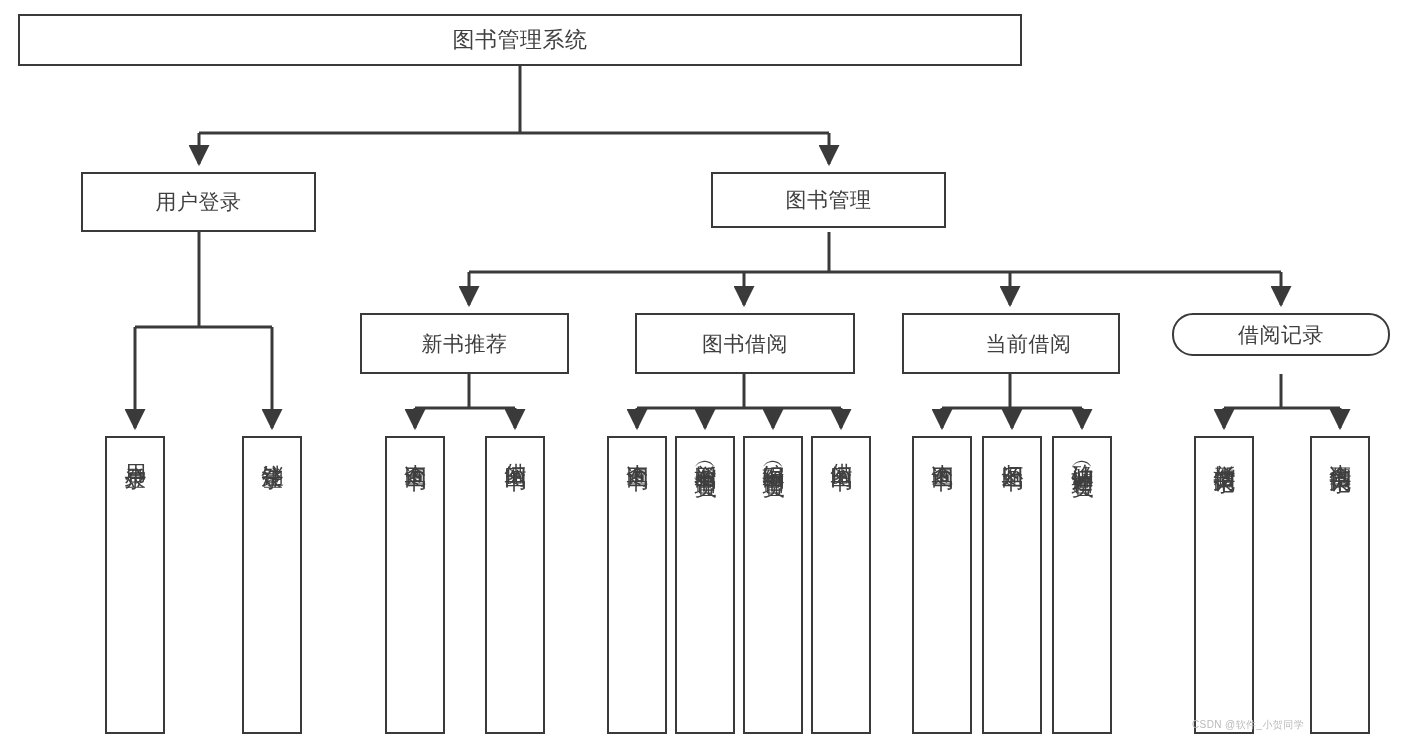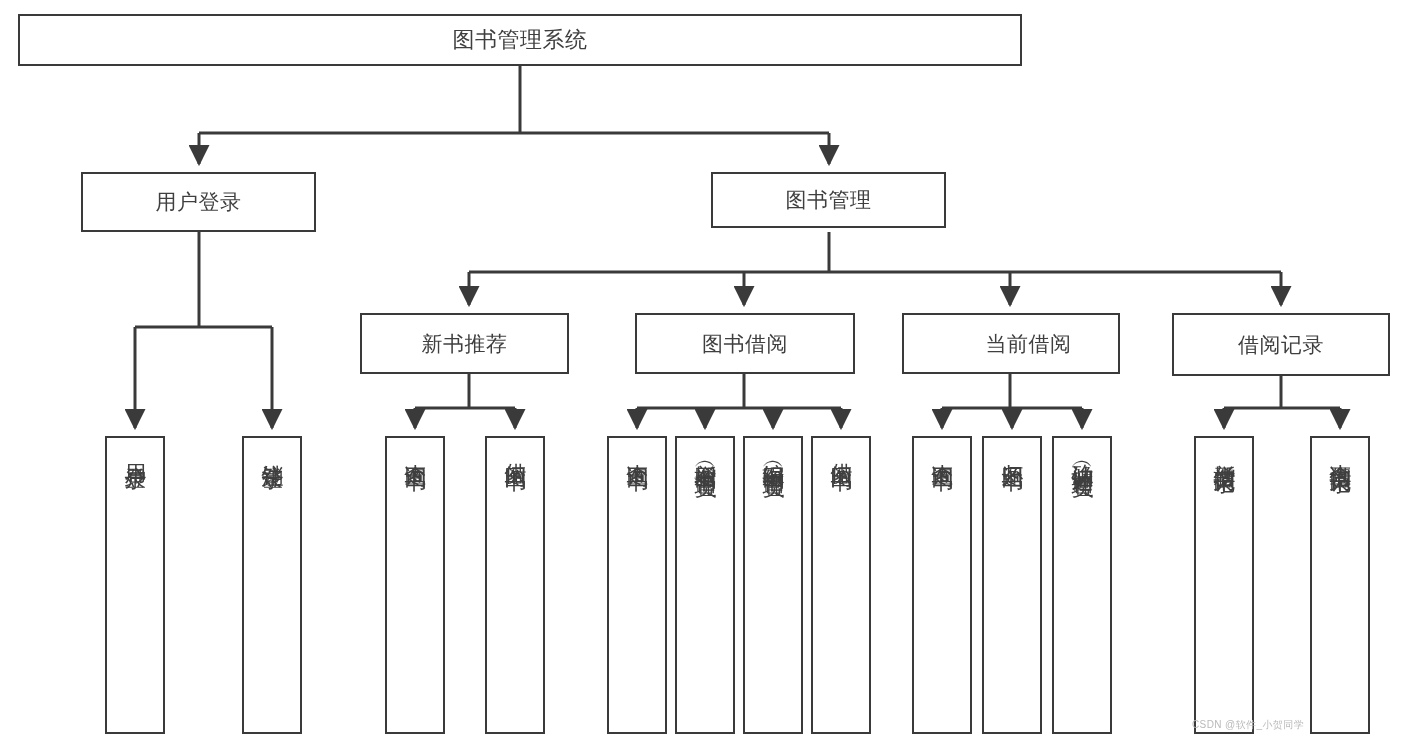--- a/index.html
+++ b/index.html
@@ -141,21 +141,21 @@
   </div>
 
   <div class="node" style="left:635px; top:313px; width:220px; height:61px;">
     <span class="label">图书借阅</span>
   </div>
 
   <div class="node" style="left:902px; top:313px; width:218px; height:61px;padding-left:35px;">
     <span class="label">当前借阅</span>
   </div>
 
-  <div class="node" style="left:1172px; top:313px; width:218px; height:63px;">
+  <div class="node" style="left:1172px; top:313px; width:218px; height:43px;border-radius:21px;">
     <span class="label">借阅记录</span>
   </div>
 
   <div class="node vertical" style="left:105px; top:436px; width:60px; height:298px;">
     <span class="label">用户登录</span>
   </div>
   <div class="node vertical" style="left:242px; top:436px; width:60px; height:298px;">
     <span class="label">注销登录</span>
   </div>
 

